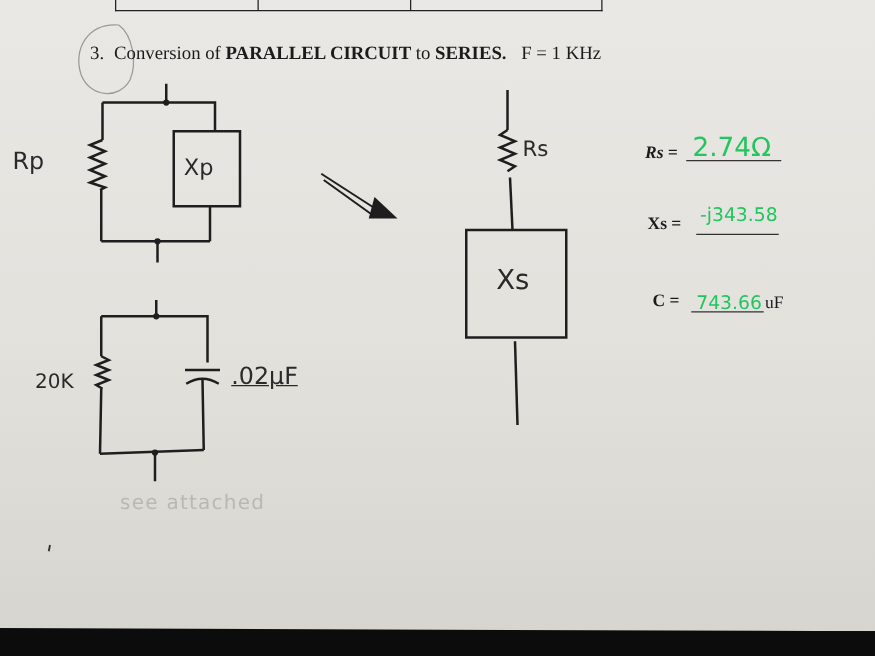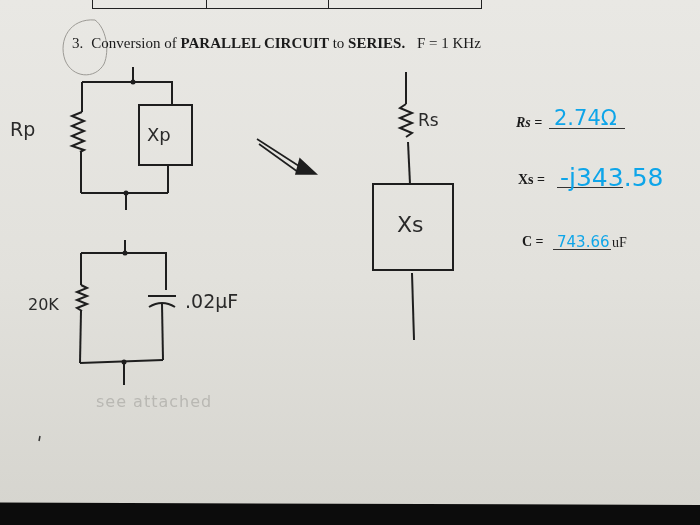--- a/index.html
+++ b/index.html
@@ -19,21 +19,21 @@
   }
   .top-table .div1 { position: absolute; left: 113px; top: 0; height: 8px; border-left: 1.5px solid #222; }
   .top-table .div2 { position: absolute; left: 235px; top: 0; height: 8px; border-left: 1.5px solid #222; }
   .title {
     position: absolute; left: 72px; top: 35px; font-size: 15px; color: #1b1b1b;
     white-space: nowrap;
   }
   .title .num { margin-right: 8px; }
   .title b { font-weight: bold; }
   .hand { font-family: "DejaVu Sans", sans-serif; color: #2a2a2a; position: absolute; white-space: nowrap; }
-  .hand-green { color: #0ea5e9; }
+  .hand-green { color: #22c55e; }
   .answer { position: absolute; font-size: 14px; color: #1b1b1b; white-space: nowrap; }
   .answer .lbl { font-weight: bold; }
   .uline { position: absolute; border-bottom: 1.5px solid #333; }
   svg.lines { position: absolute; left: 0; top: 0; }
   .faint { color: #b9b8b3; }
 </style>
 </head>
 <body>
 
 <div class="paper"></div>
@@ -100,28 +100,28 @@
   <span style="margin-left:8px">F = 1 KHz</span>
 </div>
 
 <div class="hand" style="left:10px; top:118px; font-size:19px;">Rp</div>
 <div class="hand" style="left:147px; top:124px; font-size:18px;">Xp</div>
 
 <div class="hand" style="left:418px; top:110px; font-size:17px;text-align:right;">Rs</div>
 <div class="hand" style="left:397px; top:212px; font-size:22px;">Xs</div>
 
 <div class="hand" style="left:28px; top:295px; font-size:16px;">20K</div>
-<div class="hand" style="left:185px; top:290px; font-size:19px;">.02µF</div>
+<div class="hand" style="left:185px; top:290px; font-size:19px;text-decoration:underline;">.02µF</div>
 
 <div class="answer" style="left:516px; top:115px;font-style:italic;"><span class="lbl">Rs =</span></div>
 <div class="uline" style="left:549px; top:128px; width:76px;"></div>
 <div class="hand hand-green" style="left:554px; top:106px; font-size:21px;">2.74Ω</div>
 
 <div class="answer" style="left:518px; top:172px;"><span class="lbl">Xs =</span></div>
 <div class="uline" style="left:557px; top:187px; width:66px;"></div>
-<div class="hand hand-green" style="left:560px; top:163px; font-size:25px;">-j343.58</div>
+<div class="hand hand-green" style="left:560px; top:163px; font-size:15px;">-j343.58</div>
 
 <div class="answer" style="left:522px; top:234px;"><span class="lbl">C =</span></div>
 <div class="uline" style="left:553px; top:249px; width:58px;"></div>
 <div class="hand hand-green" style="left:557px; top:233px; font-size:15px;">743.66</div>
 <div class="answer" style="left:612px; top:235px; font-weight:normal;">uF</div>
 
 <div class="hand faint" style="left:96px; top:392px; font-size:16px; letter-spacing:1px;">see attached</div>
 
 </body></html>

